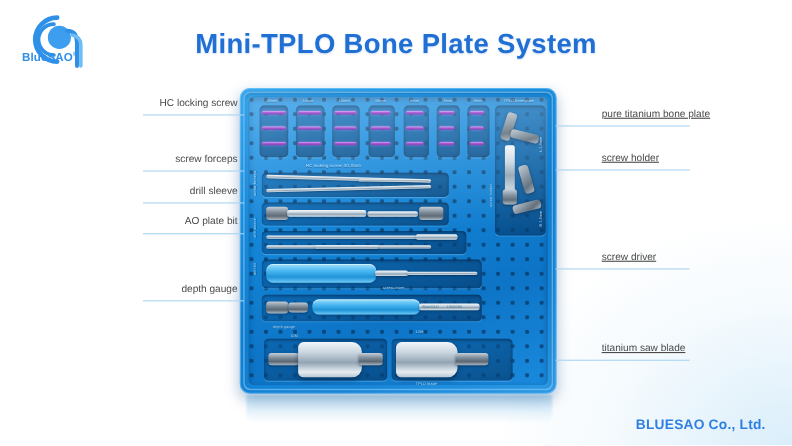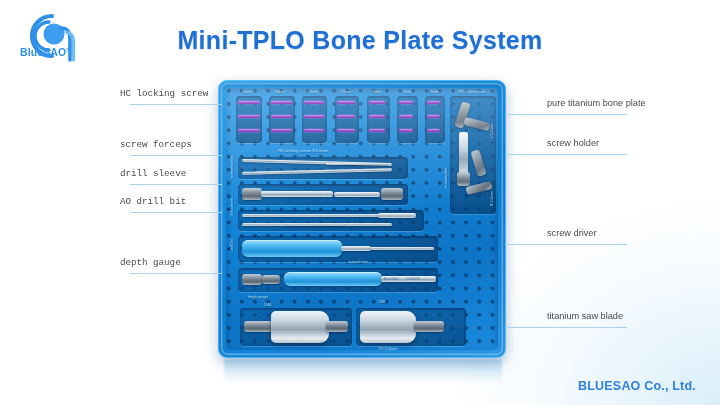--- a/index.html
+++ b/index.html
@@ -117,22 +117,22 @@
     letter-spacing:.18px;white-space:nowrap;
     text-shadow:0 .5px 0 rgba(0,40,80,.75);
   }
   .engrave.vert{transform:rotate(-90deg);transform-origin:left top;}
   .engrave.big{font-size:3.9px;}
 
   
   .callout{position:absolute;font-size:9.2px;color:#4a4a4a;white-space:nowrap;}
   .callout .txt{display:block;padding:0 2px 2px 2px;}
   .lead{position:absolute;height:1px;background:#a8d4f0;}
-  .callout.left .txt{text-align:left;font-family:Liberation Mono, monospace;}
-  .callout.right .txt{text-align:right;}
+  .callout.left .txt{text-align:right;}
+  .callout.right .txt{text-align:right;text-decoration:underline;}
 
   
   .footer{
     position:absolute;right:24px;bottom:12px;
     font-size:12.5px;font-weight:bold;color:#2f7fe0;letter-spacing:.2px;
   }
 </style>
 </head>
 <body>
 
@@ -277,21 +277,21 @@
   <span class="txt">screw forceps</span>
 </div>
 <div class="lead" style="left:130px;top:155px;width:92px;"></div>
 
 <div class="callout left" style="left:118px;top:168px;width:100px;">
   <span class="txt">drill sleeve</span>
 </div>
 <div class="lead" style="left:130px;top:184px;width:92px;"></div>
 
 <div class="callout left" style="left:118px;top:196px;width:100px;">
-  <span class="txt">AO drill bit</span>
+  <span class="txt">AO plate bit</span>
 </div>
 <div class="lead" style="left:130px;top:212px;width:92px;"></div>
 
 <div class="callout left" style="left:118px;top:257px;width:100px;">
   <span class="txt">depth gauge</span>
 </div>
 <div class="lead" style="left:130px;top:273px;width:92px;"></div>
 
 <div class="callout right" style="left:545px;top:98px;">
   <span class="txt">pure titanium bone plate</span>

